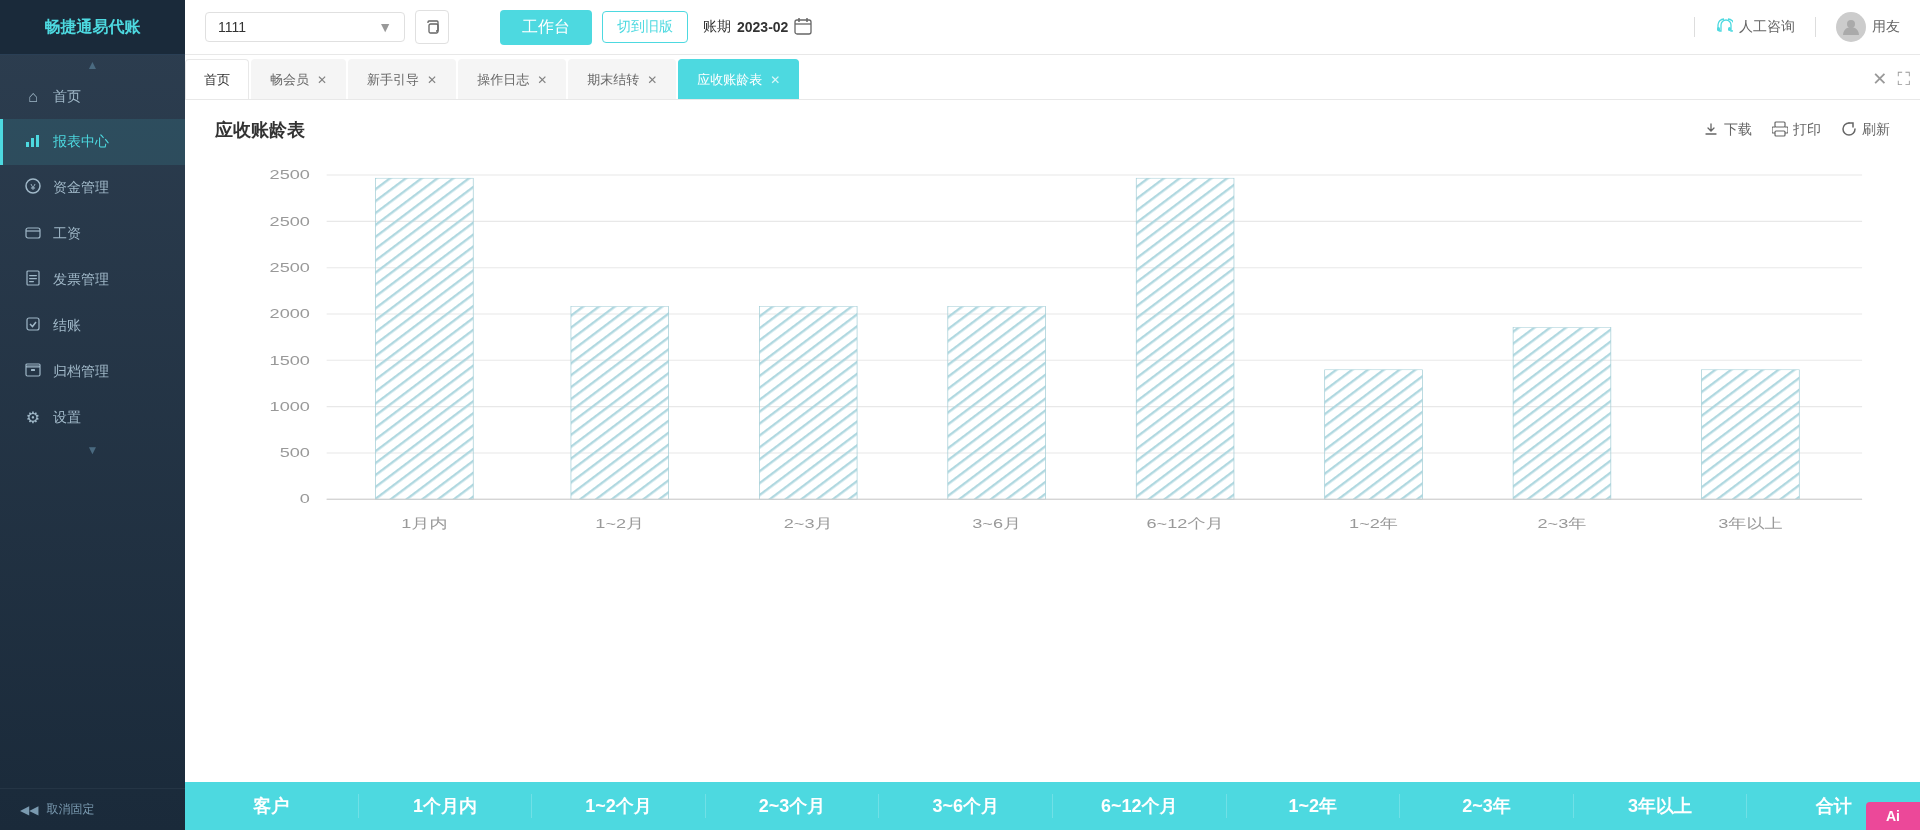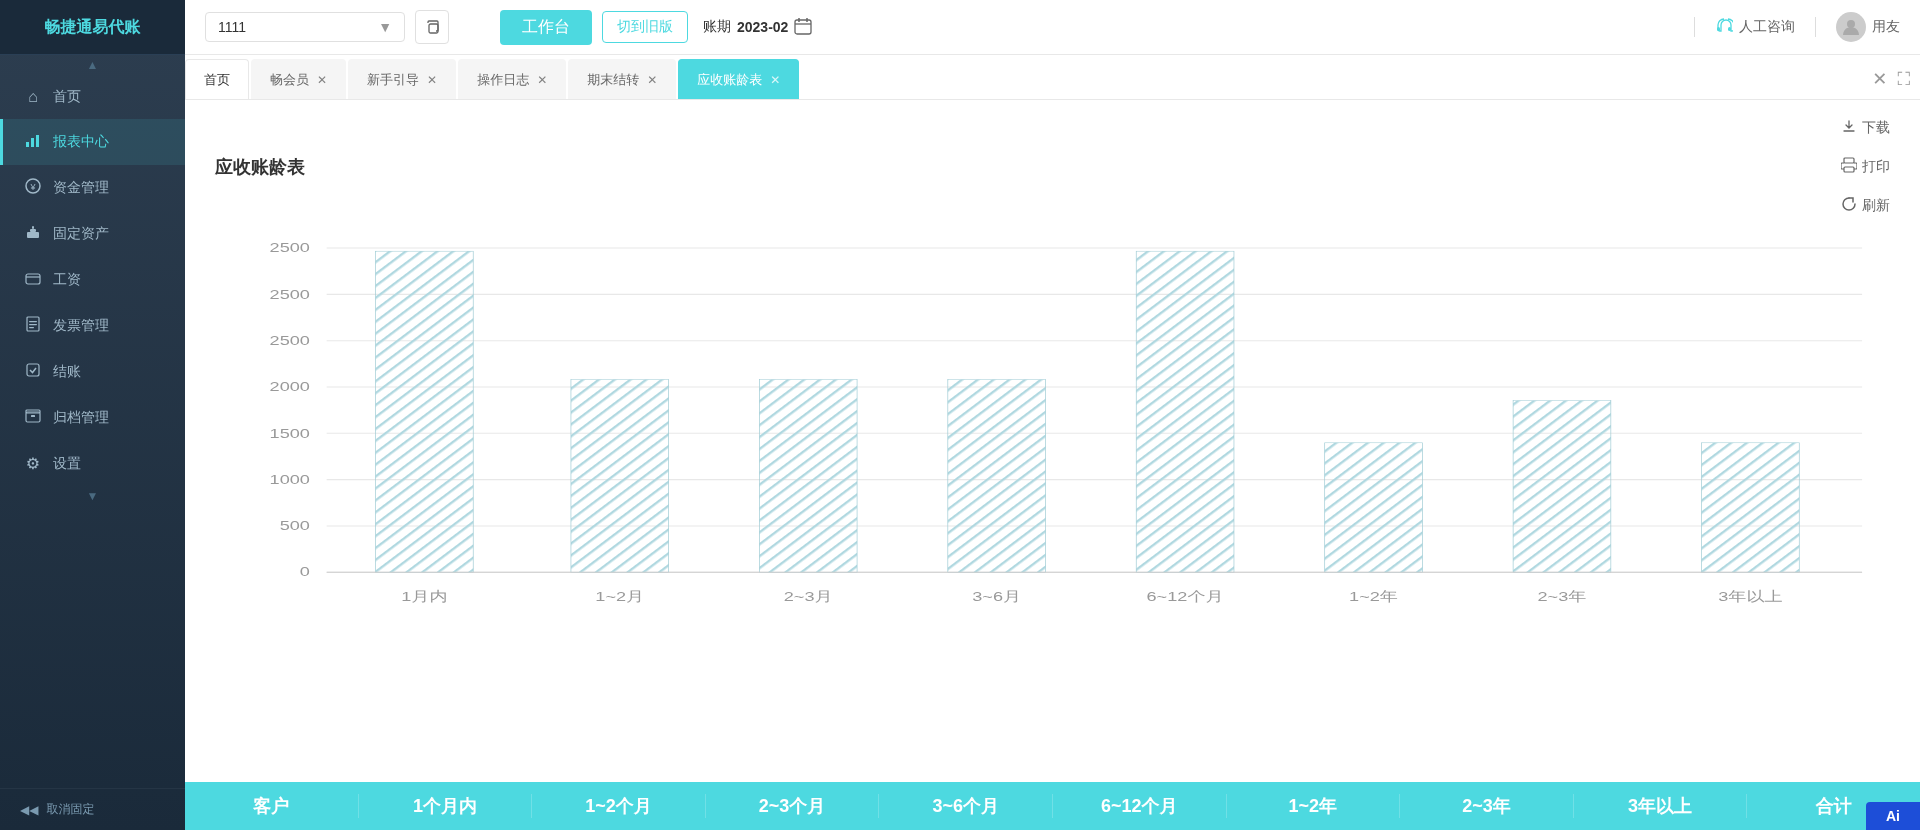--- a/index.html
+++ b/index.html
@@ -104,21 +104,21 @@
 
     
     .content { flex: 1; overflow: hidden; display: flex; flex-direction: column; background: #fff; }
 
     
     .page-header {
       padding: 18px 30px 12px; display: flex; align-items: center;
       justify-content: space-between; flex-shrink: 0;
     }
     .page-title { font-size: 18px; color: #333; font-weight: bold; }
-    .page-actions { display: flex; align-items: center; gap: 20px; flex-direction: column; }
+    .page-actions { display: flex; align-items: center; gap: 20px; }
     .page-action-btn {
       display: flex; align-items: center; color: #666; font-size: 14px; cursor: pointer;
     }
     .page-action-btn .icon { margin-right: 5px; }
 
     
     .chart-container { flex: 1; padding: 0 30px 10px; overflow: hidden; position: relative; }
     svg.chart { width: 100%; height: 400px; }
 
     
@@ -127,21 +127,21 @@
       flex-shrink: 0;
     }
     .table-footer .col {
       flex: 1; text-align: center; color: #fff; font-size: 18px; font-weight: bold;
       border-right: 1px solid rgba(255,255,255,0.2);
     }
     .table-footer .col:last-child { border-right: none; }
 
     
     .ai-badge {
-      position: fixed; bottom: 0; right: 0; background: #1d4ed8;
+      position: fixed; bottom: 0; right: 0; background: #ec4899;
       padding: 6px 20px; color: #fff; font-size: 14px; font-weight: bold;
       border-radius: 4px 0 0 0; z-index: 200;
     }
 
     
     .scroll-arrow {
       width: 100%; display: flex; align-items: center; justify-content: center;
       color: #4a6a80; font-size: 12px; padding: 3px 0; cursor: pointer;
     }
 
@@ -173,30 +173,20 @@
       <span>报表中心</span>
     </div>
     <div class="sidebar-item">
       <span class="icon">
         <svg width="16" height="16" viewBox="0 0 16 16" fill="currentColor">
             <circle cx="8" cy="8" r="7" stroke="currentColor" stroke-width="1.5" fill="none"></circle>
             <text x="8" y="12" text-anchor="middle" font-size="9">¥</text>
           </svg>
       </span>
       <span>资金管理</span>
-    </div>
-    <div class="sidebar-item">
-      <span class="icon">
-        <svg width="16" height="16" viewBox="0 0 16 16" fill="currentColor">
-            <rect x="2" y="8" width="12" height="6" rx="1"></rect>
-            <rect x="5" y="5" width="6" height="3" rx="1"></rect>
-            <rect x="7" y="2" width="2" height="3" rx="1"></rect>
-          </svg>
-      </span>
-      <span>固定资产</span>
     </div>
     <div class="sidebar-item">
       <span class="icon">
         <svg width="16" height="16" viewBox="0 0 16 16" fill="currentColor">
             <rect x="1" y="4" width="14" height="10" rx="2" stroke="currentColor" stroke-width="1.2" fill="none"></rect>
             <line x1="1" y1="7" x2="15" y2="7" stroke="currentColor" stroke-width="1.2"></line>
           </svg>
       </span>
       <span>工资</span>
     </div>

